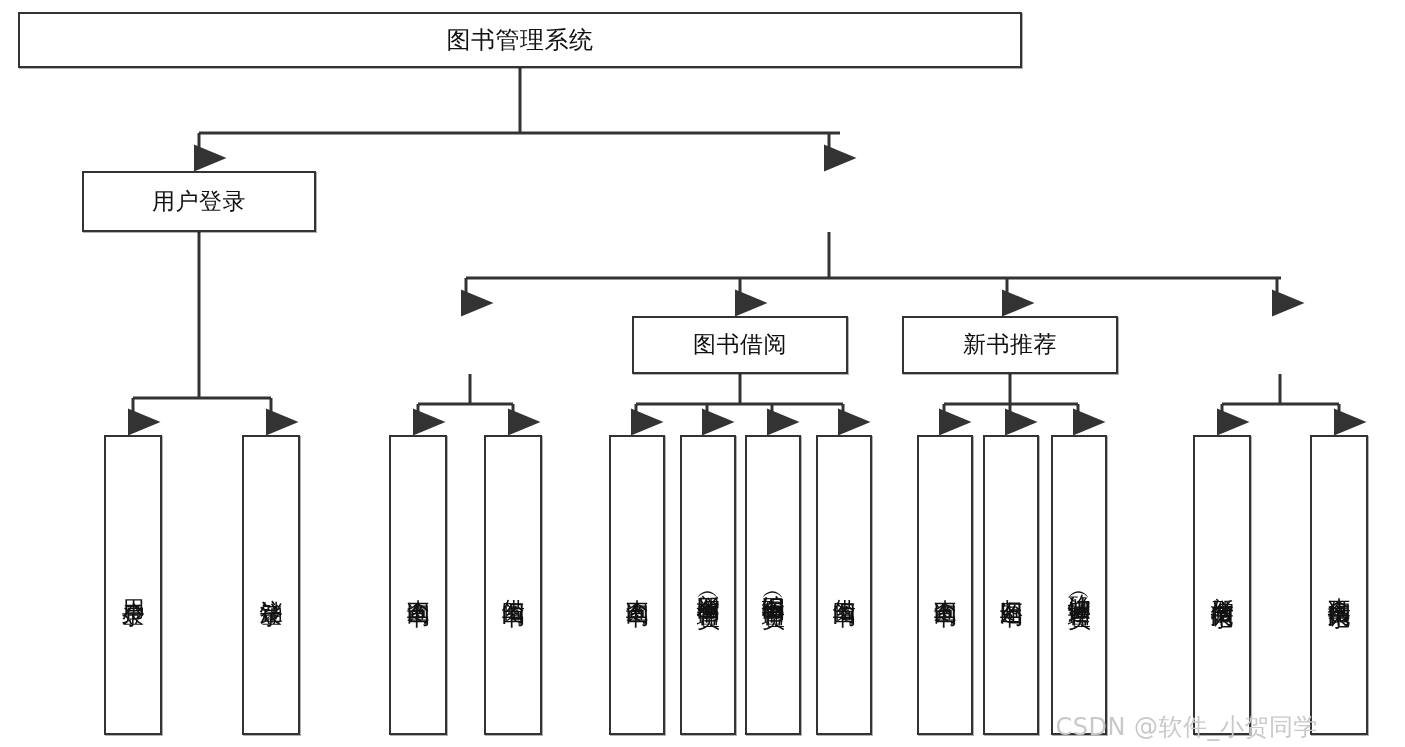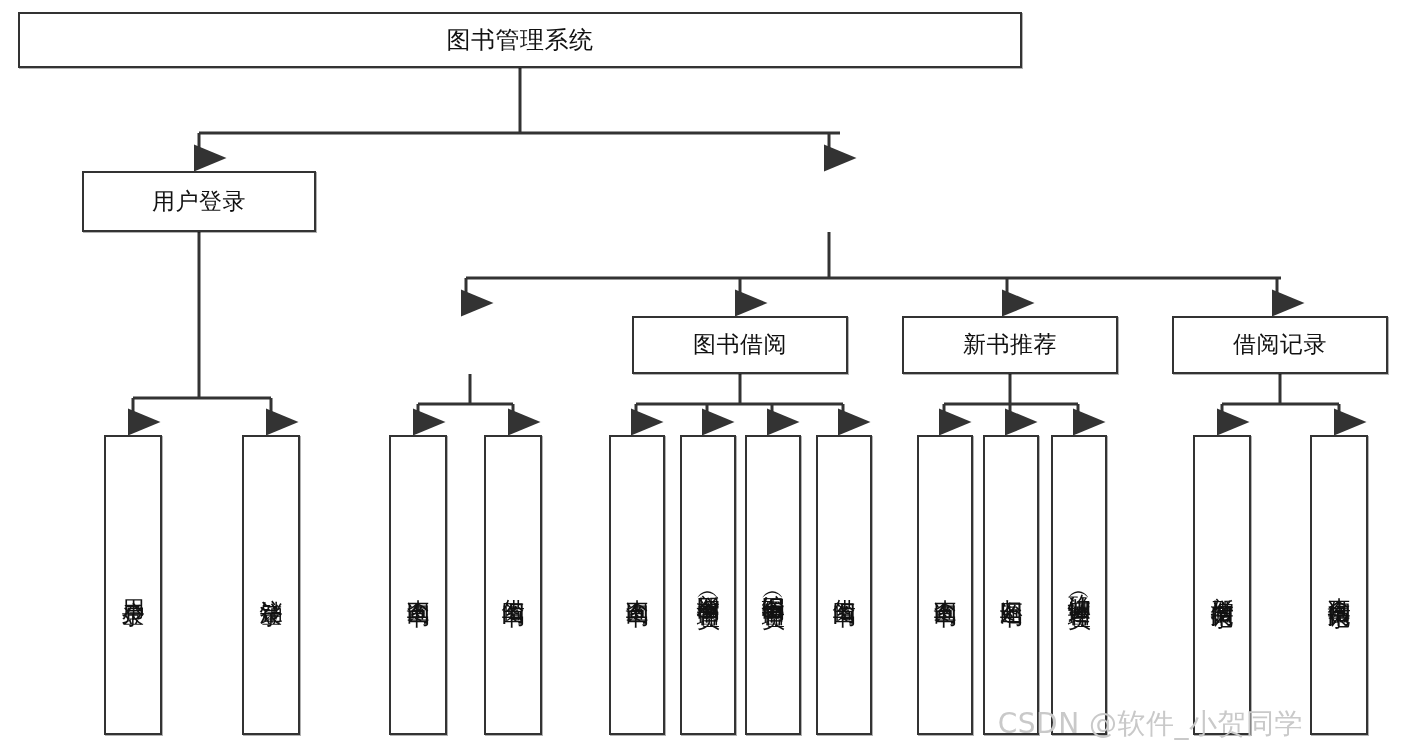--- a/index.html
+++ b/index.html
@@ -58,23 +58,23 @@
     text-orientation: upright;
     font-size: 23px;
     line-height: 1.55;
     letter-spacing: 2px;
     color: #111111;
     max-height: 280px;
     text-align: center;
   }
   .watermark {
     position: absolute;
-    right: 16px;
+    right: 1px;
     bottom: 4px;
-    font-size: 28px;
+    font-size: 24px;
     color: #c9c9c9;
     white-space: nowrap;
     letter-spacing: 0.5px;
     font-family: "DejaVu Sans", "Liberation Sans", sans-serif;
   }
 </style>
 </head>
 <body>
 
 <div id="diagram-canvas">
@@ -136,23 +136,20 @@
   <div class="node" style="left:82px; top:171px; width:234px; height:61px;">
     <span class="node-label-h">用户登录</span>
   </div>
 
   <div class="node" style="left:632px; top:316px; width:216px; height:58px;">
     <span class="node-label-h">图书借阅</span>
   </div>
   <div class="node" style="left:902px; top:316px; width:216px; height:58px;">
     <span class="node-label-h">新书推荐</span>
   </div>
-  <div class="node" style="left:1172px; top:316px; width:216px; height:58px;">
-    <span class="node-label-h">借阅记录</span>
-  </div>
 
   <div class="node node-leaf" style="left:104px; top:435px; width:58px; height:300px;">
     <span class="node-label-v">用户登录</span>
   </div>
   <div class="node node-leaf" style="left:242px; top:435px; width:58px; height:300px;">
     <span class="node-label-v">注销登录</span>
   </div>
 
   <div class="node node-leaf" style="left:389px; top:435px; width:58px; height:300px;">
     <span class="node-label-v">查询图书</span>

